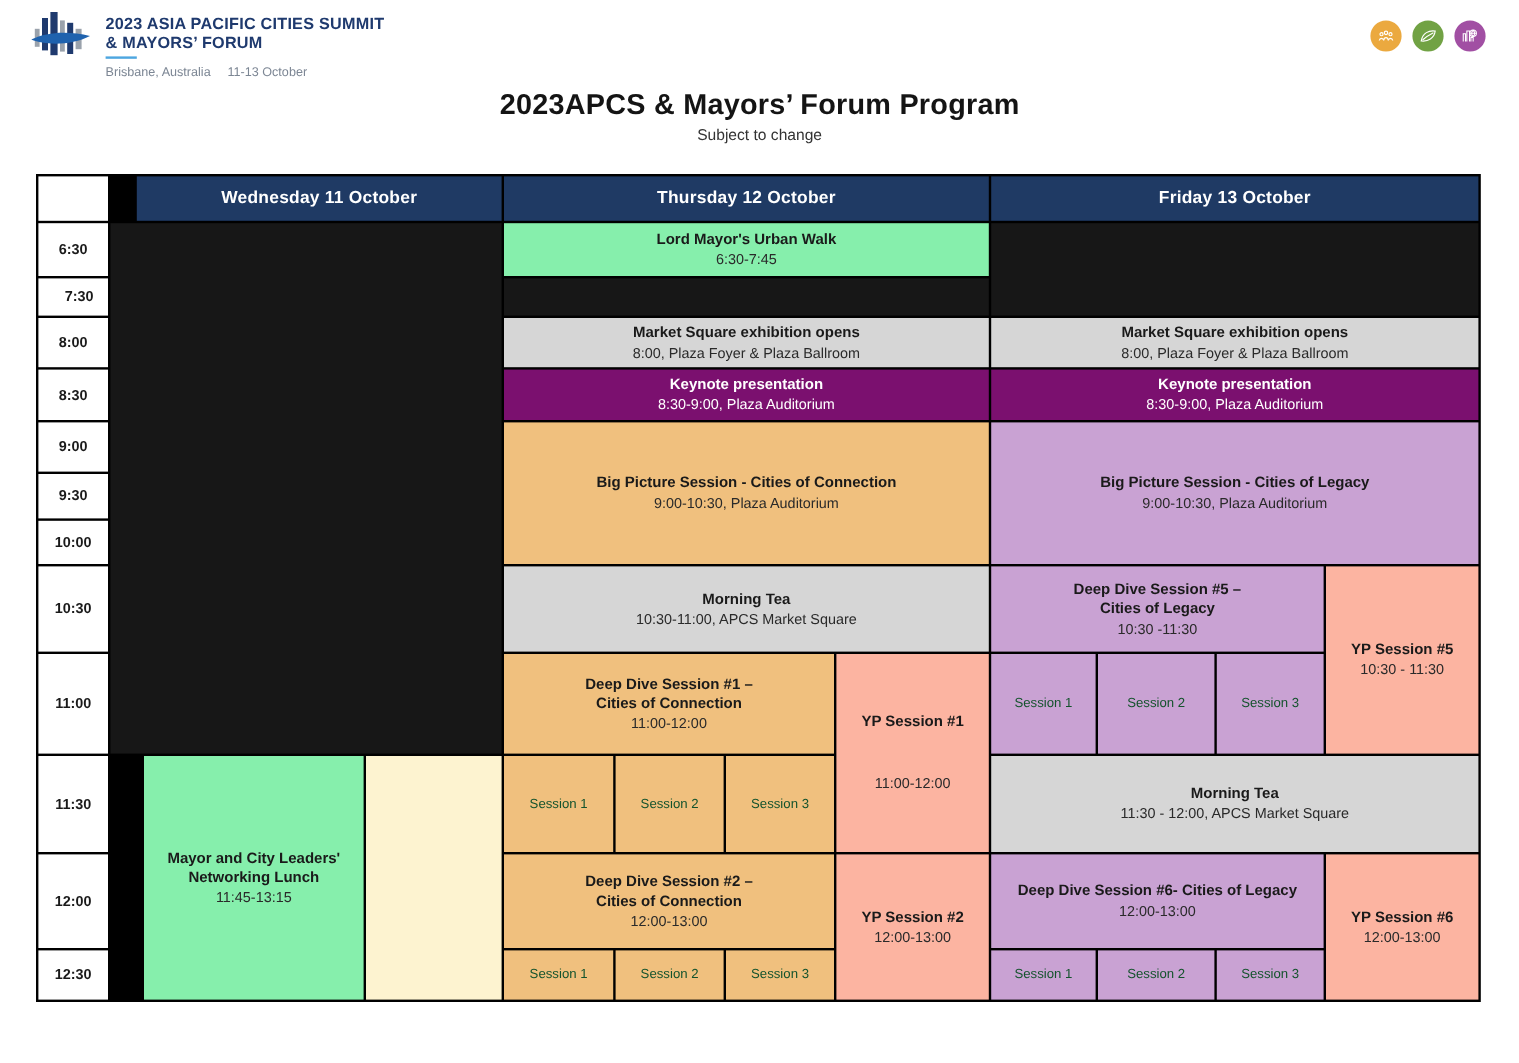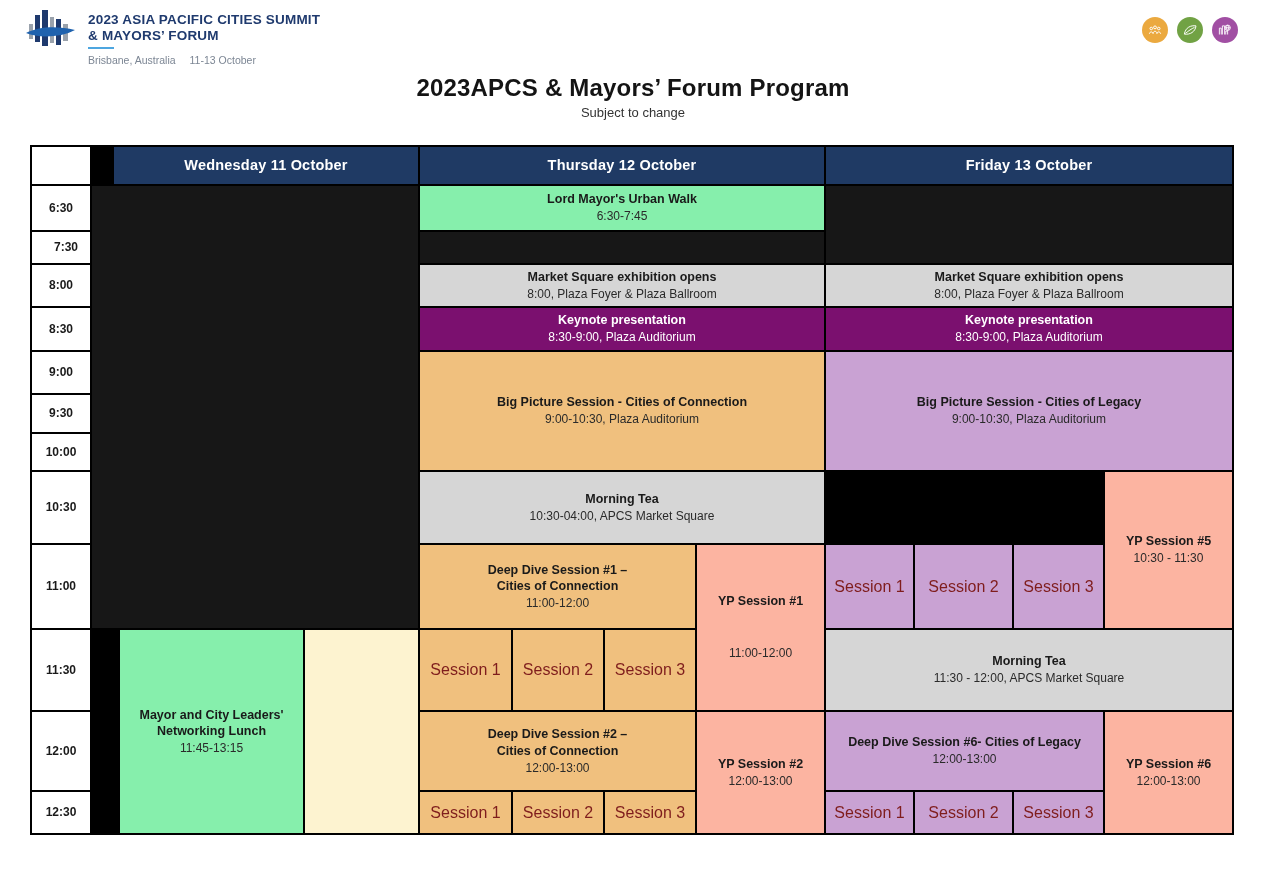--- a/index.html
+++ b/index.html
@@ -39,21 +39,21 @@
   .timec .t { font-size:12px; }
   .blackc { background:#171717; }
   .bluec  { background:#86efac; }
   .grayc  { background:#d6d6d6; }
   .purpc  { background:#7b106f; }
   .purpc .t, .purpc .d { color:#ffffff; }
   .tanc   { background:#f0c07e; }
   .lavc   { background:#c9a2d3; }
   .salc   { background:#fcb4a1; }
   .creamc { background:#fdf3d0; }
-  .sess .d { font-size:16px; color:#7f1d1d; }
+  .sess .d { font-size:11px; color:#14532d; }
 </style>
 </head>
 <body>
 
 <div class="topbar">
   <div class="brand">
     <svg width="50" height="48" viewBox="0 0 50 48">
       <rect x="3" y="16" width="4" height="15" fill="#9aa2ac"></rect>
       <rect x="9" y="7" width="5" height="27" fill="#1f3a6e"></rect>
       <rect x="16" y="2" width="6" height="36" fill="#1f3a6e"></rect>
@@ -176,21 +176,21 @@
   <div class="cell purpc" style="grid-column:4/8; grid-row:5;">
     <span class="t">Keynote presentation</span>
     <span class="d">8:30-9:00, Plaza Auditorium</span>
   </div>
   <div class="cell tanc" style="grid-column:4/8; grid-row:6/9;">
     <span class="t">Big Picture Session - Cities of Connection</span>
     <span class="d">9:00-10:30, Plaza Auditorium</span>
   </div>
   <div class="cell grayc" style="grid-column:4/8; grid-row:9;">
     <span class="t">Morning Tea</span>
-    <span class="d">10:30-04:00, APCS Market Square</span>
+    <span class="d">10:30-11:00, APCS Market Square</span>
   </div>
   <div class="cell tanc" style="grid-column:4/7; grid-row:10;">
     <span class="t">Deep Dive Session #1 –</span>
     <span class="t">Cities of Connection</span>
     <span class="d">11:00-12:00</span>
   </div>
   <div class="cell salc" style="grid-column:7; grid-row:10/12;gap:35px;">
     <span class="t">YP Session #1</span>
     <span class="d">11:00-12:00</span>
   </div>
@@ -228,20 +228,25 @@
     <span class="d">8:00, Plaza Foyer &amp; Plaza Ballroom</span>
   </div>
   <div class="cell purpc" style="grid-column:8/12; grid-row:5;">
     <span class="t">Keynote presentation</span>
     <span class="d">8:30-9:00, Plaza Auditorium</span>
   </div>
   <div class="cell lavc" style="grid-column:8/12; grid-row:6/9;">
     <span class="t">Big Picture Session - Cities of Legacy</span>
     <span class="d">9:00-10:30, Plaza Auditorium</span>
   </div>
+  <div class="cell lavc" style="grid-column:8/11; grid-row:9;">
+    <span class="t">Deep Dive Session #5 –</span>
+    <span class="t">Cities of Legacy</span>
+    <span class="d">10:30 -11:30</span>
+  </div>
   <div class="cell salc" style="grid-column:11; grid-row:9/11;">
     <span class="t">YP Session #5</span>
     <span class="d">10:30 - 11:30</span>
   </div>
   <div class="cell lavc sess" style="grid-column:8; grid-row:10;">
       <span class="d">Session 1</span>
     </div>
   <div class="cell lavc sess" style="grid-column:9; grid-row:10;">
       <span class="d">Session 2</span>
     </div>

